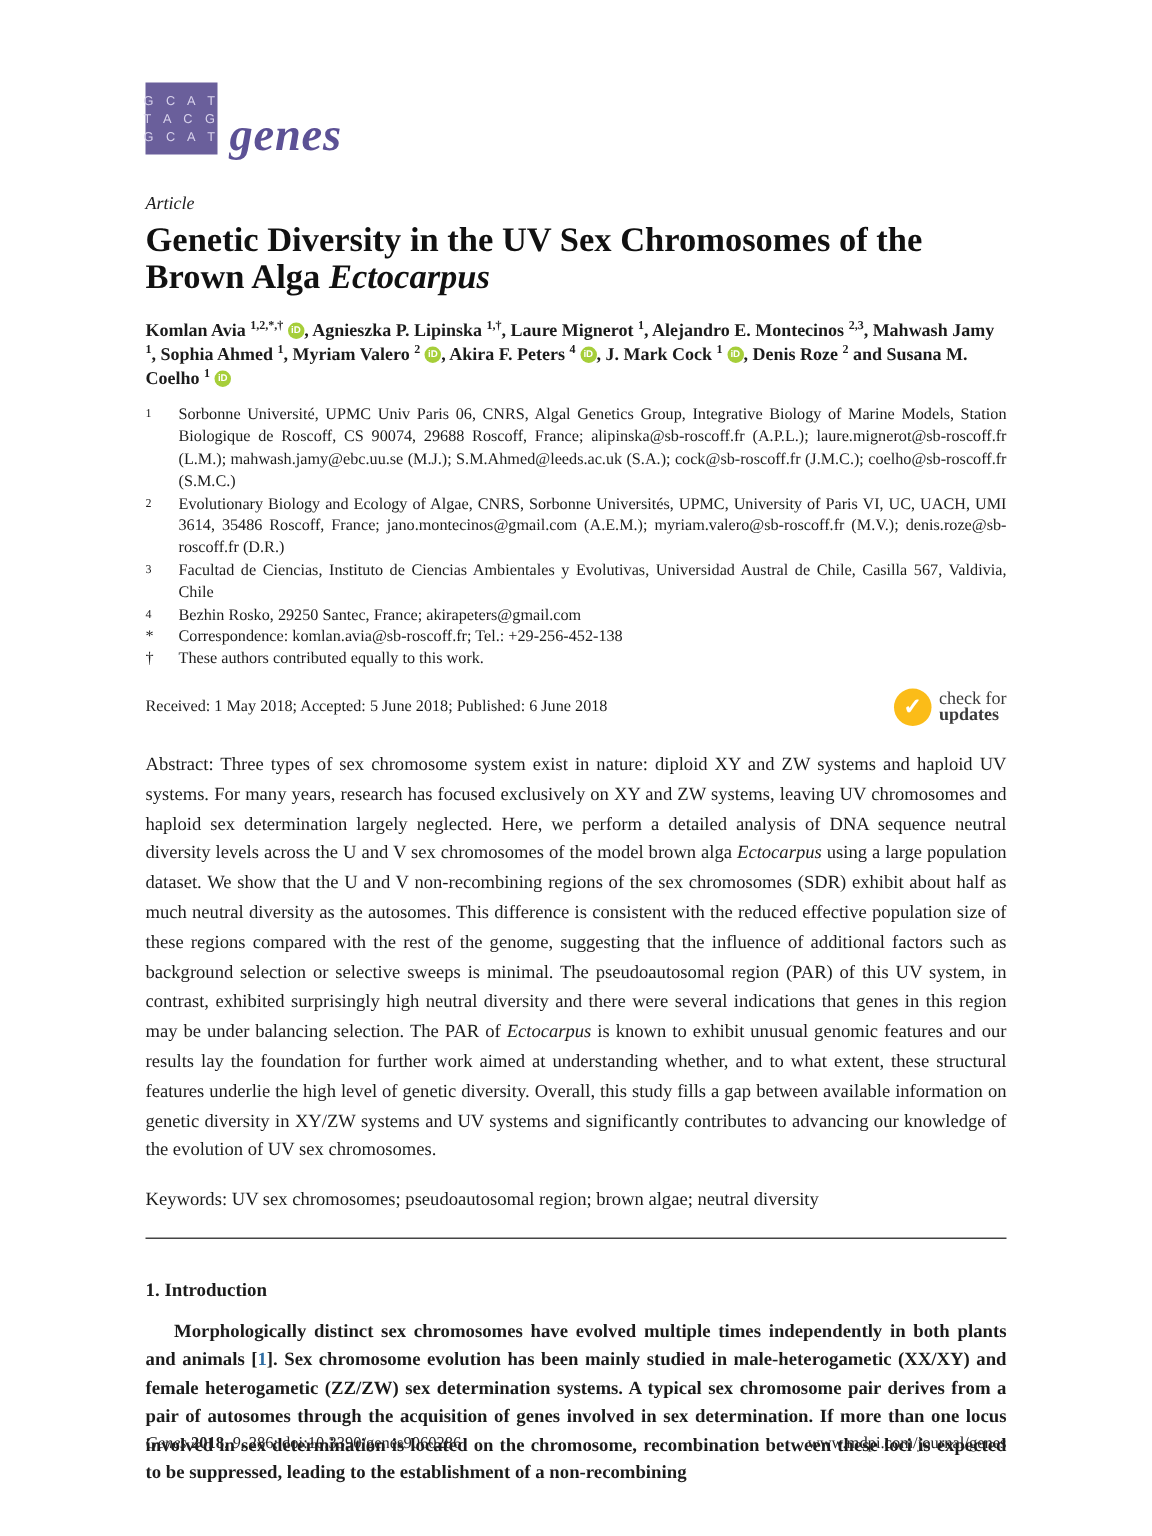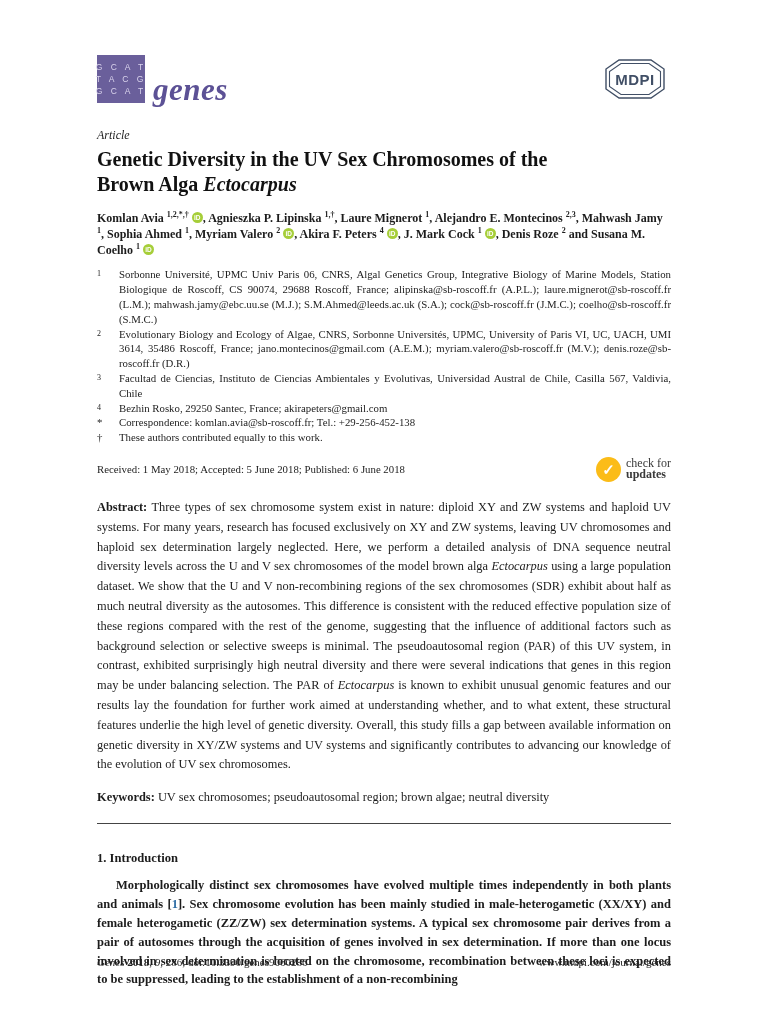--- a/index.html
+++ b/index.html
@@ -26,21 +26,21 @@
     color:#d9d3ec;font-family:"Liberation Sans",sans-serif;
     font-size:8.5px;letter-spacing:3px;line-height:10px;white-space:pre;
   }
   .journal-name{
     font-style:italic;font-weight:bold;font-size:31px;color:#5c5195;
     line-height:1;position:relative;top:2px;letter-spacing:.5px;
   }
   .mdpi-logo{margin-top:3px;}
   
   .article-type{margin-top:23px;font-style:italic;font-size:12px;}
-  .page-title{margin-top:4px;font-size:20px;font-weight:bold;line-height:25px;color:#111;}
+  .page-title{margin-top:4px;font-size:23px;font-weight:bold;line-height:25px;color:#111;}
   .authors{margin-top:12px;font-size:12px;font-weight:bold;line-height:16px;text-align:left;}
   .authors sup{font-size:8px;line-height:0;}
   .orcid{
     display:inline-block;width:11px;height:11px;border-radius:50%;
     background:#a6ce39;color:#fff;
     font-family:"Liberation Sans",sans-serif;font-size:6.5px;font-weight:bold;
     line-height:11px;text-align:center;margin-left:3px;vertical-align:2px;
     cursor:pointer;
   }
   
@@ -56,21 +56,21 @@
   .badge-circle{
     width:25px;height:25px;border-radius:50%;background:#fbbc18;
     color:#fff;text-align:center;line-height:25px;font-weight:bold;
     font-family:"Liberation Sans",sans-serif;font-size:15px;
   }
   .badge-text{font-family:Liberation Serif, serif;font-size:12px;line-height:11px;color:#3a3a3a;}
   .badge-text .bd{font-weight:bold;}
   
   .abstract{margin-top:16px;font-size:12.4px;line-height:19.8px;text-align:justify;}
   .keywords{margin-top:13px;font-size:12.4px;line-height:19.8px;text-align:justify;}
-  .b{font-weight:bold;}
+  .b{font-weight:normal;}
   .it{font-style:italic;}
   .bd{font-weight:bold;}
   .rule{border:none;border-top:1px solid #444;margin:15px 0 0 0;}
   
   .section-heading{margin-top:27px;font-size:12.6px;font-weight:bold;}
   .intro-para{margin-top:9px;font-size:12.5px;line-height:18.8px;text-align:justify;text-indent:19px;font-weight:bold;}
   .reflink{color:#2e6da4;cursor:pointer;}
   
   .footer{
     position:absolute;left:97px;right:97px;top:956px;
@@ -85,27 +85,20 @@
 <div class="page">
 
   <header class="masthead">
     <div class="journal-logo">
       <div class="logo-square">
         <span>G C A T</span>
         <span>T A C G</span>
         <span>G C A T</span>
       </div>
       <span class="journal-name">genes</span>
-    </div>
-    <div class="mdpi-logo">
-      <svg width="72" height="42" viewBox="0 0 72 42">
-        <polygon points="20,2 52,2 65,11 65,31 52,40 20,40 7,31 7,11" fill="none" stroke="#414f66" stroke-width="1.4"></polygon>
-        <polygon points="22,5.5 50,5.5 61.5,13.5 61.5,28.5 50,36.5 22,36.5 10.5,28.5 10.5,13.5" fill="none" stroke="#414f66" stroke-width="1.1"></polygon>
-        <text x="36" y="26.5" text-anchor="middle" fill="#414f66" font-family="Liberation Sans, sans-serif" font-size="15" font-weight="bold" letter-spacing="0.5">MDPI</text>
-      </svg>
     </div>
   </header>
 
   <div class="article-type">Article</div>
   <h1 class="page-title"><span>Genetic Diversity in the UV Sex Chromosomes of the</span><br>
     <span><span>Brown Alga </span><span class="it">Ectocarpus</span></span>
   </h1>
 
   <div class="authors"><span><span>Komlan Avia</span> <sup>1,2,*,†</sup><span class="orcid">iD</span><span>, </span></span><span><span>Agnieszka P. Lipinska</span> <sup>1,†</sup><span>, </span></span><span><span>Laure Mignerot</span> <sup>1</sup><span>, </span></span><span><span>Alejandro E. Montecinos</span> <sup>2,3</sup><span>, </span></span><span><span>Mahwash Jamy</span> <sup>1</sup><span>, </span></span><span><span>Sophia Ahmed</span> <sup>1</sup><span>, </span></span><span><span>Myriam Valero</span> <sup>2</sup><span class="orcid">iD</span><span>, </span></span><span><span>Akira F. Peters</span> <sup>4</sup><span class="orcid">iD</span><span>, </span></span><span><span>J. Mark Cock</span> <sup>1</sup><span class="orcid">iD</span><span>, </span></span><span><span>Denis Roze</span> <sup>2</sup><span> and </span></span><span><span>Susana M. Coelho</span> <sup>1</sup><span class="orcid">iD</span></span></div>
 

